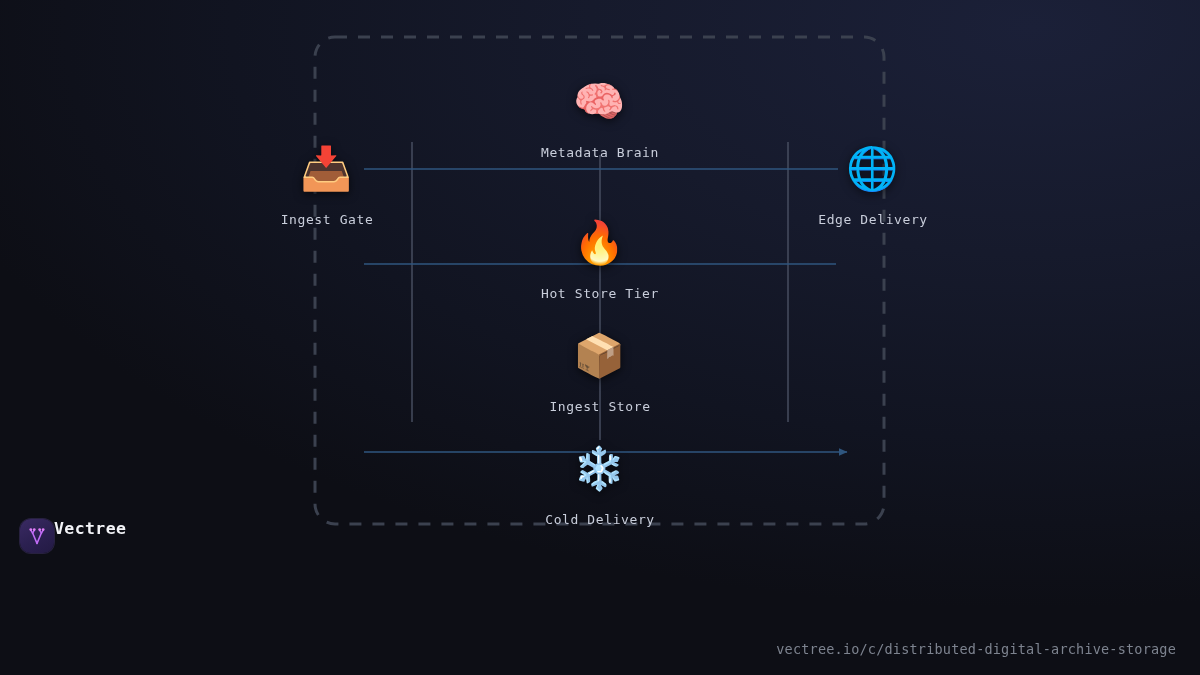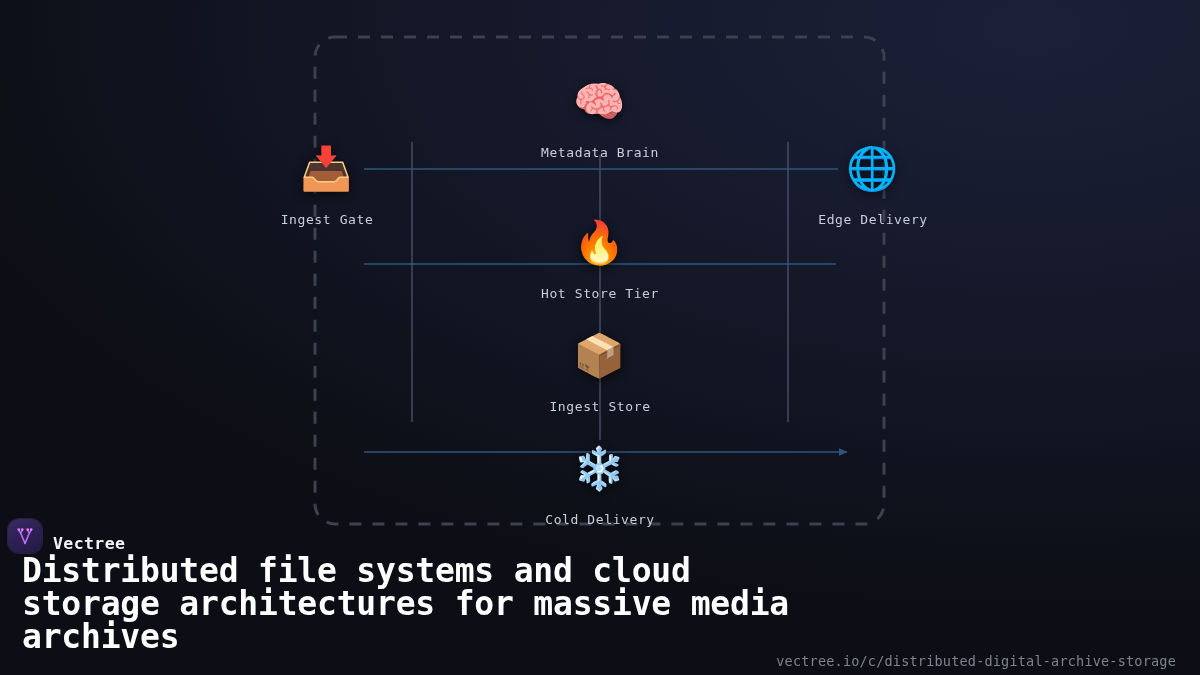--- a/index.html
+++ b/index.html
@@ -51,22 +51,22 @@
   }
 
   
   #footer {
     position:absolute;
     left:0; bottom:0;
     width:1200px; height:165px;
   }
   #brand {
     position:absolute;
-    left:8px; top:9px;
-    display:flex; align-items:flex-end; gap:11px;
+    left:20px; top:9px;
+    display:flex; align-items:flex-start; 
   }
   #brand-mark {
     width:34px; height:34px;
     border-radius:11px;
     background:linear-gradient(150deg,#3a2a63 0%,#2b2050 55%,#231a44 100%);
     display:flex; align-items:center; justify-content:center;
     box-shadow:0 0 0 1px rgba(160,120,255,.18);
   }
   #brand-name {
     font-size:16.5px;
@@ -80,21 +80,21 @@
     width:770px;
     font-size:33px;
     font-weight:bold;
     line-height:33px;
     letter-spacing:-.2px;
     color:#ffffff;
     white-space:pre-line;
   }
   #url {
     position:absolute;
-    right:24px; bottom:6px;
+    right:24px; bottom:18px;
     font-size:13.5px;
     letter-spacing:.2px;
     color:#7d838f;
     margin-top:48px;
   }
 </style>
 </head>
 <body>
 
 <div id="stage">
@@ -165,18 +165,17 @@
             <circle cx="5.2" cy="5.0" r="1.5"></circle>
             <circle cx="9.0" cy="5.0" r="1.5"></circle>
             <circle cx="14.9" cy="5.0" r="1.5"></circle>
             <circle cx="18.7" cy="5.0" r="1.5"></circle>
           </g>
         </svg>
       </span>
       <span id="brand-name">Vectree</span>
     </div>
 
-    <div id="headline">Distributed file systems and cloud storage architectures for massive media archives</div>
 
     <div id="url">vectree.io/c/distributed-digital-archive-storage</div>
   </div>
 
 </div>
 
 </body></html>

